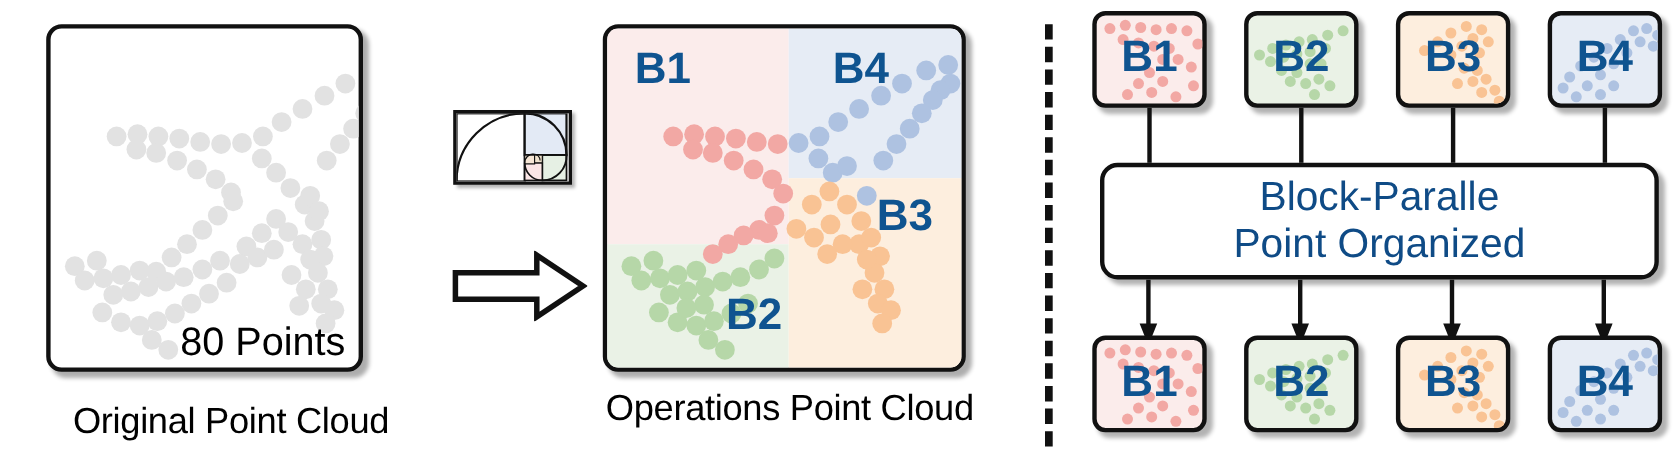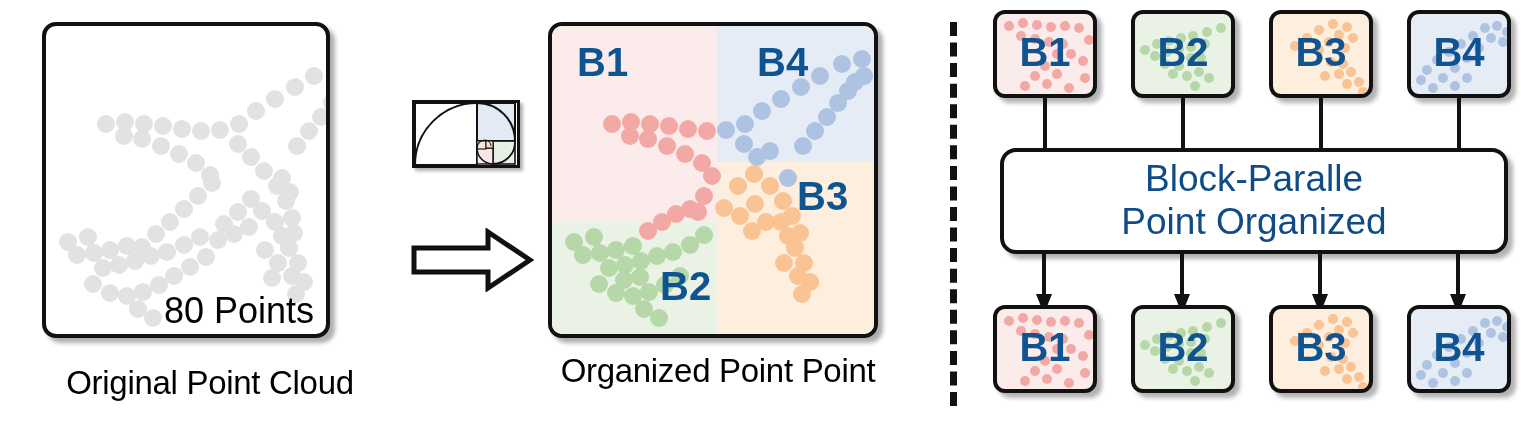--- a/index.html
+++ b/index.html
@@ -354,21 +354,21 @@
         <circle cx="186" cy="160" r="9"></circle>
           <circle cx="202" cy="148" r="9"></circle>
       </g>
     </svg>
 
     <div class="quad-label" style="left:25px; top:14px;">B1</div>
     <div class="quad-label" style="left:205px; top:14px;">B4</div>
     <div class="quad-label" style="left:108px; top:238px;">B2</div>
     <div class="quad-label" style="left:245px; top:148px;">B3</div>
   </div>
-  <div class="caption" style="left:528px; top:352px; width:380px;">Organized Point Point</div>
+  <div class="caption" style="left:528px; top:352px; width:380px;">Operations Point Cloud</div>
 
   <div class="divider" style="left:950px; top:22px; height:384px;"></div>
 
   <div class="sblock" style="left:993px; top:10px; width:104px; height:88px; background:#fbeceb;">
     <svg class="dots" width="104" height="88">
       <g fill="#f2a8a4">
         <circle cx="12" cy="12" r="5"></circle>
           <circle cx="26" cy="9" r="5"></circle>
           <circle cx="40" cy="11" r="5"></circle>
         <circle cx="54" cy="13" r="5"></circle>

